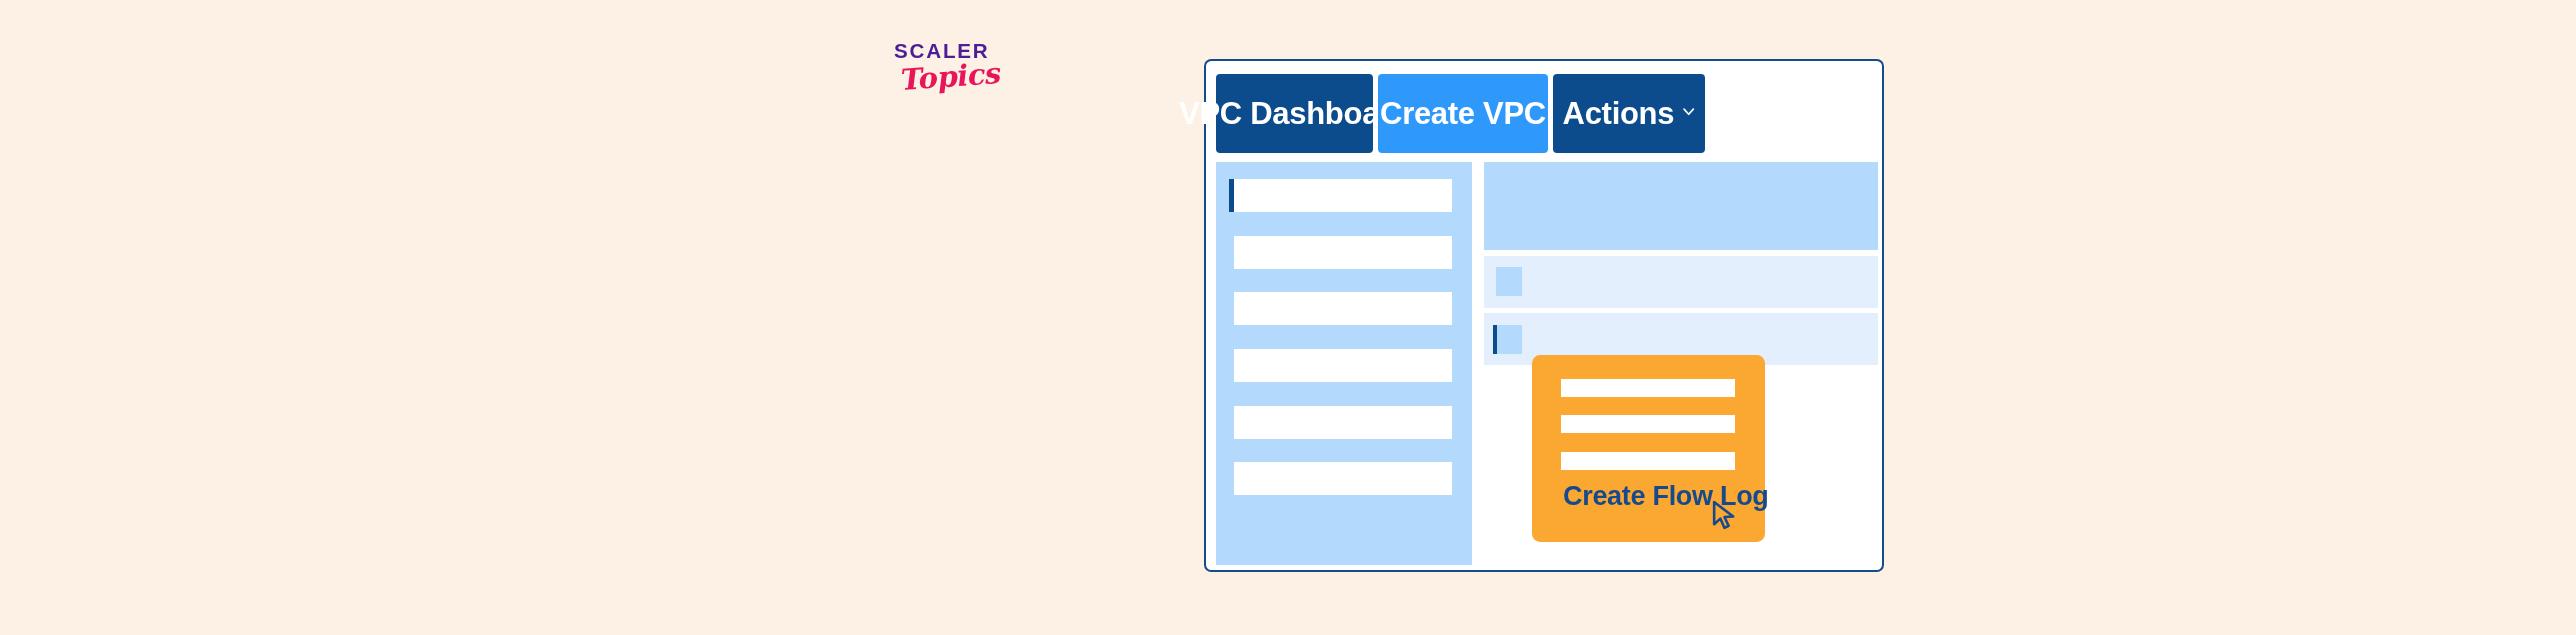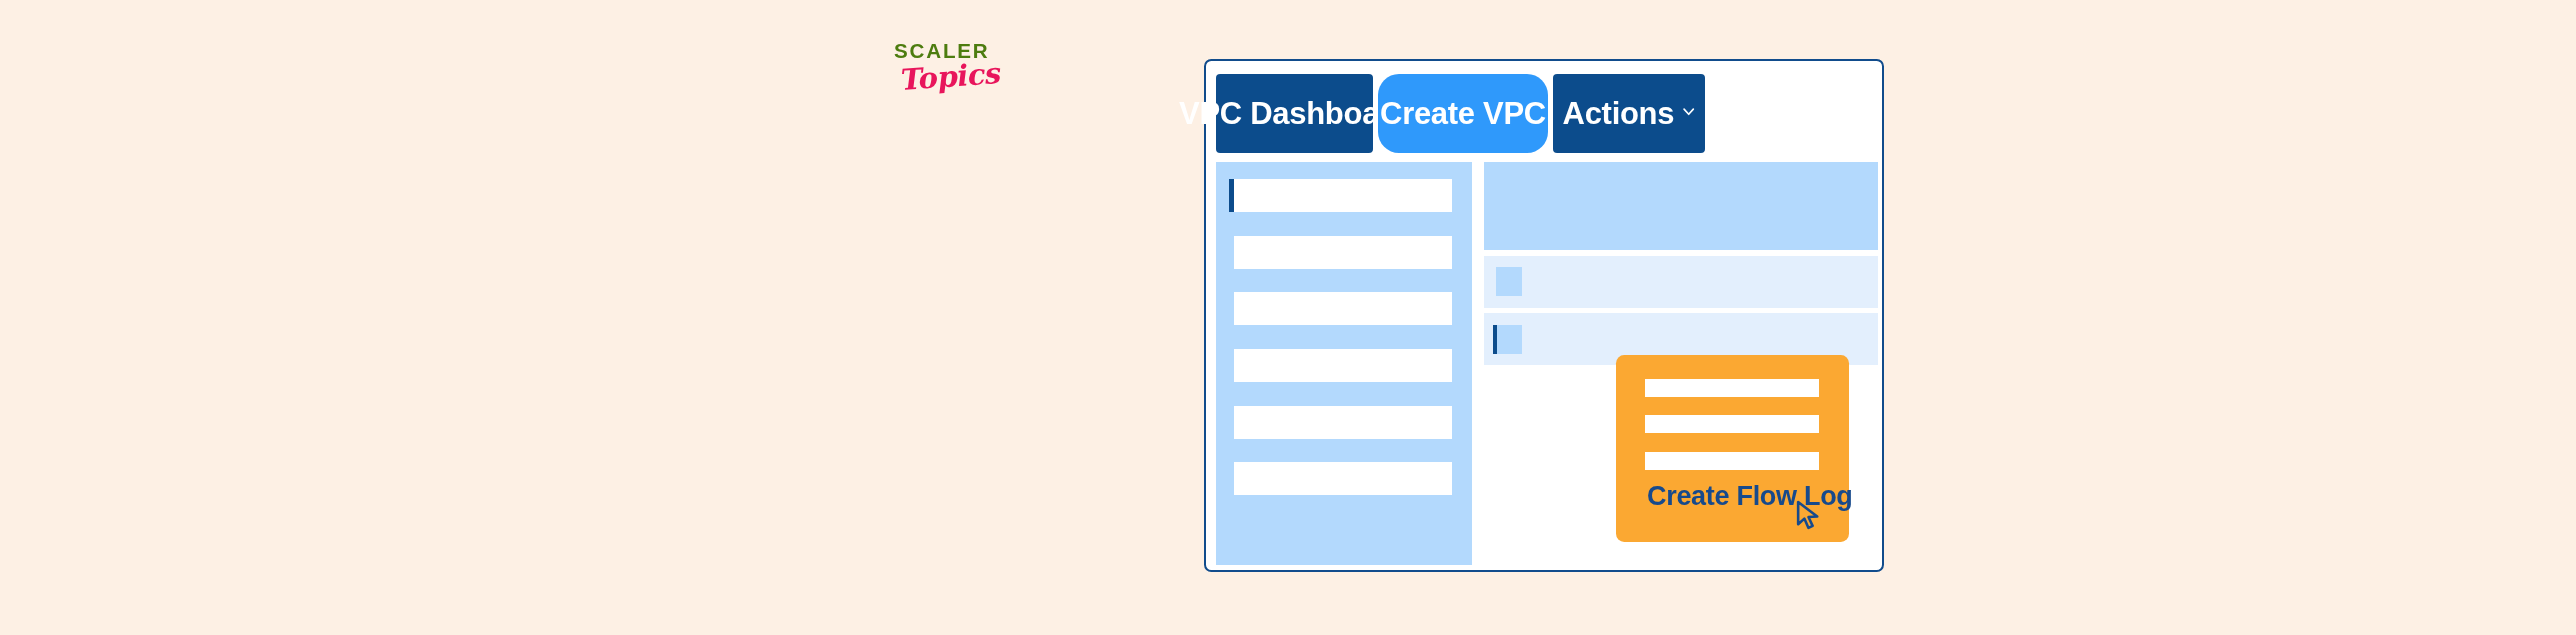--- a/index.html
+++ b/index.html
@@ -22,21 +22,21 @@
     left: 894px;
     top: 41px;
     width: 165px;
     height: 82px;
   }
   #brand-wordmark {
     font-family: "Liberation Sans", sans-serif;
     font-weight: 700;
     font-size: 20.6px;
     letter-spacing: 1.8px;
-    color: #4d7c0f;
+    color: #4c1d95;
     line-height: 1;
     white-space: nowrap;
   }
   #brand-script {
     font-family: "DejaVu Serif", serif;
     font-style: italic;
     font-weight: 700;
     font-size: 29px;
     color: #E8155B;
     line-height: 1;
@@ -77,21 +77,21 @@
     color: #FFFFFF;
     font-weight: 700;
     font-size: 31px;
     border-radius: 4.1px;
     padding: 0 14.4px;
     box-sizing: border-box;
     white-space: nowrap;
     letter-spacing: -0.3px;
   }
   .nav-button.primary-dark { background: #0C4C8C; }
-  .nav-button.primary-bright { background: #2F99FB; border-radius: 21px; }
+  .nav-button.primary-bright { background: #2F99FB; }
   #nav-vpc-dashboard { width: 157px; }
   #nav-create-vpc    { width: 170px; margin-left: 5.2px; }
   #nav-actions       { width: 152px; margin-left: 5.2px; gap: 8.2px; }
 
   #nav-actions-chevron {
     display: inline-block;
     width: 13.4px;
     height: 13.4px;
     position: relative;
     top: -2.1px;
@@ -172,21 +172,21 @@
     left: -3.1px;
     top: 0;
     width: 3.6px;
     height: 100%;
     background: #0C4C8C;
   }
 
   
   #flow-log-card {
     position: absolute;
-    left: 1616px;
+    left: 1532px;
     top: 355px;
     width: 233px;
     height: 187px;
     background: #FBA832;
     border-radius: 8.2px;
     box-sizing: border-box;
   }
   .card-bar {
     position: absolute;
     left: 29px;

